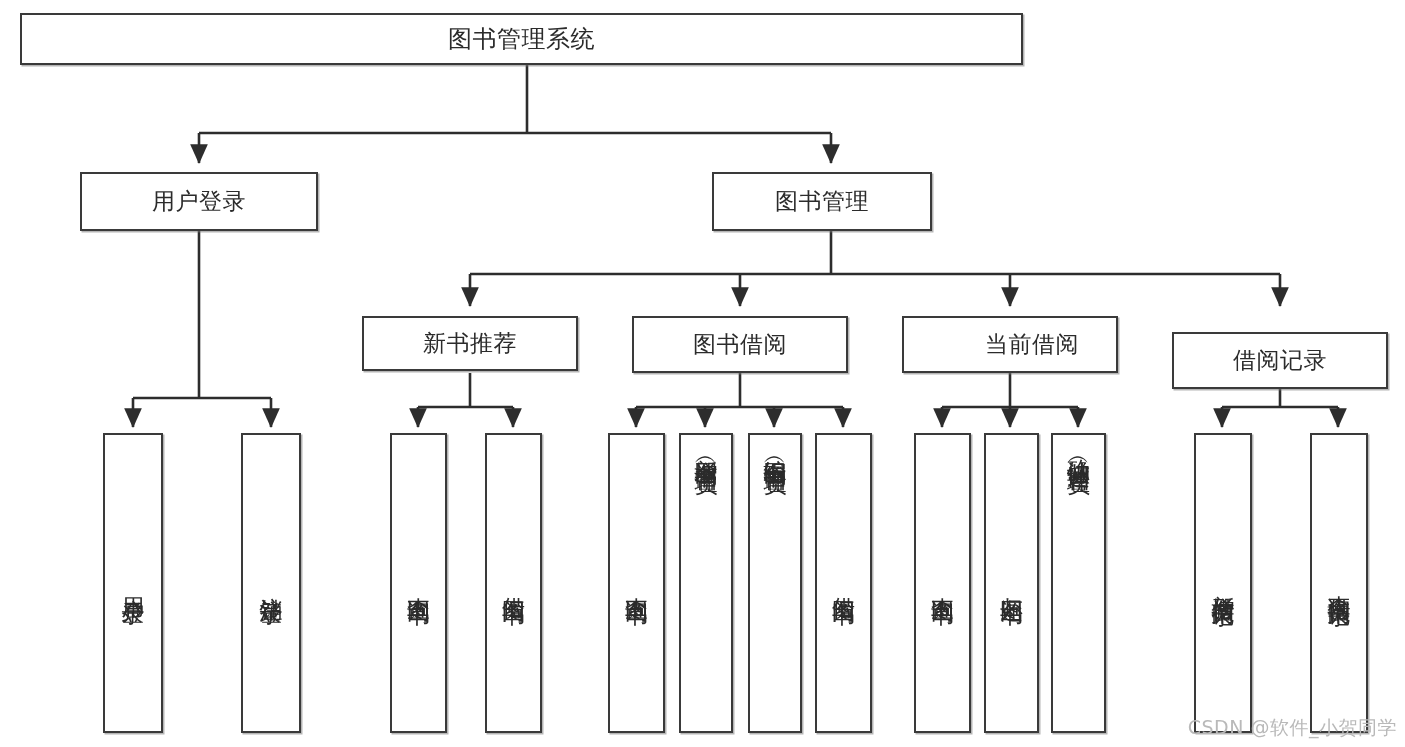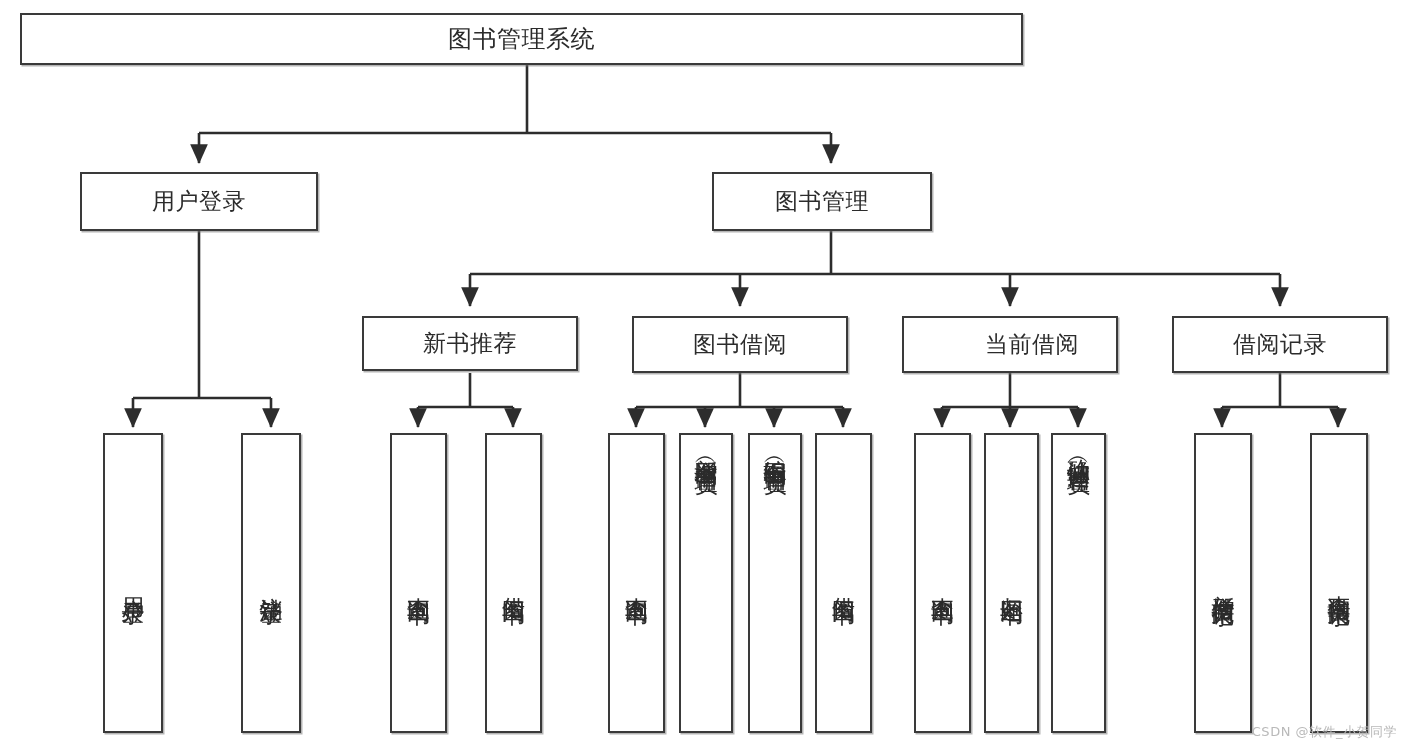--- a/index.html
+++ b/index.html
@@ -62,21 +62,21 @@
     margin: 0 auto;
   }
   .node.vert.center {
     align-items: center;
     padding-top: 0;
   }
   #watermark {
     position: absolute;
     right: 8px;
     bottom: 6px;
-    font-size: 13px;
+    font-size: 19px;
     color: #b9b9b9;
     white-space: nowrap;
     letter-spacing: 0.5px;
   }
 </style>
 </head>
 <body>
 
 <div id="canvas">
 
@@ -143,21 +143,21 @@
 
   <div class="node horiz" style="left:362px; top:316px; width:216px; height:55px;">
     <span class="label">新书推荐</span>
   </div>
   <div class="node horiz" style="left:632px; top:316px; width:216px; height:57px;">
     <span class="label">图书借阅</span>
   </div>
   <div class="node horiz" style="left:902px; top:316px; width:216px; height:57px;padding-left:44px;">
     <span class="label">当前借阅</span>
   </div>
-  <div class="node horiz" style="left:1172px; top:316px; width:216px; height:57px;">
+  <div class="node horiz" style="left:1172px; top:332px; width:216px; height:57px;">
     <span class="label">借阅记录</span>
   </div>
 
   <div class="node vert center" style="left:103px; top:433px; width:60px; height:300px;">
     <span class="label">用户登录</span>
   </div>
   <div class="node vert center" style="left:241px; top:433px; width:60px; height:300px;">
     <span class="label">注销登录</span>
   </div>
 

